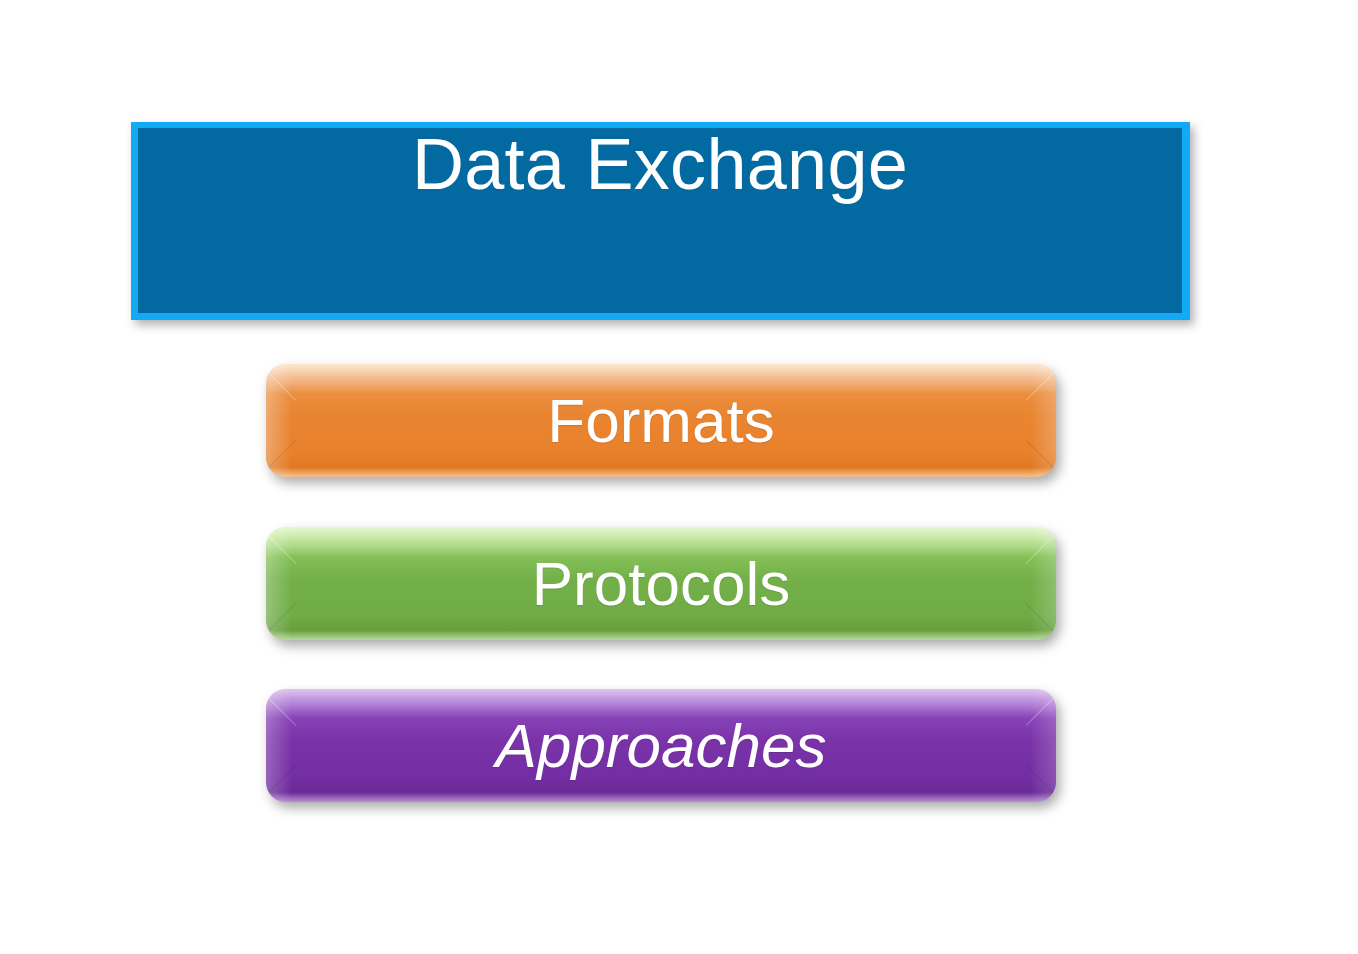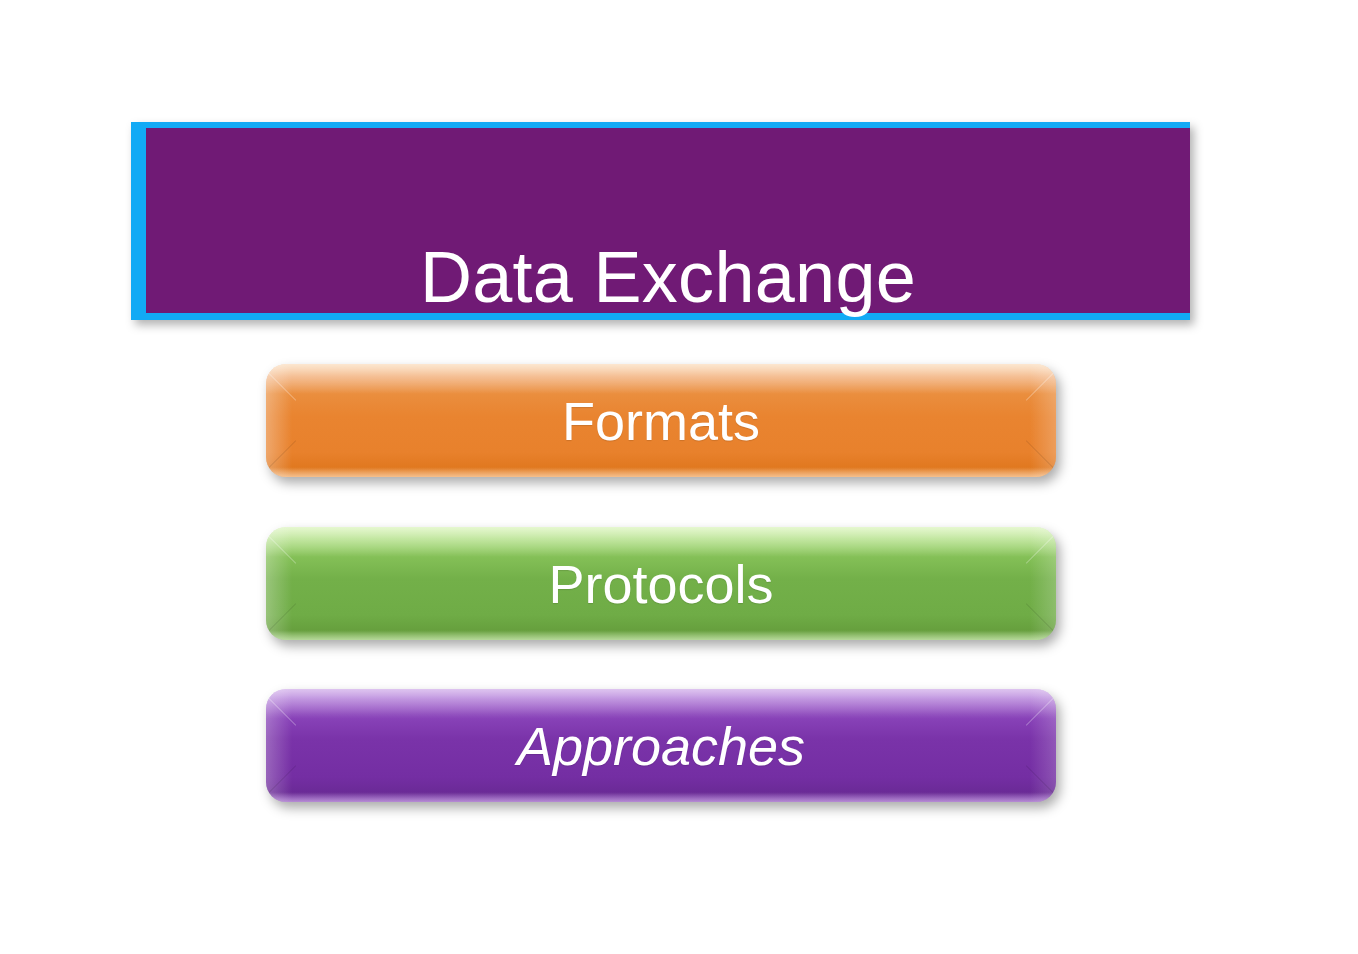--- a/index.html
+++ b/index.html
@@ -29,25 +29,24 @@
     height: 198px;
     box-sizing: border-box;
     background: #12AAF5;            
     padding: 6px 8px 7px 7px;
     filter: drop-shadow(4px 5px 5px rgba(0,0,0,0.30));
   }
   .node-header .face {
     width: 100%;
     height: 100%;
     box-sizing: border-box;
-    background: #701a75;
+    background: #0369a1;
     display: flex;
-    align-items: flex-end;
+    align-items: flex-start;
     justify-content: center;
-    margin-left: 8px;
   }
   .node-header .label {
     color: #ffffff;
     font-size: 72px;
     line-height: 1;
     letter-spacing: 0.3px;
     white-space: nowrap;
   }
 
   
@@ -61,21 +60,21 @@
     overflow: hidden;
     display: flex;
     align-items: center;
     justify-content: center;
     filter: drop-shadow(4px 6px 6px rgba(0,0,0,0.33));
   }
   .node-bar .label {
     position: relative;
     z-index: 5;
     color: #ffffff;
-    font-size: 54px;
+    font-size: 62px;
     line-height: 1;
     white-space: nowrap;
     text-shadow: 0 1px 1px rgba(0,0,0,0.12);
   }
 
   
   .node-bar .gloss {
     position: absolute;
     left: 0; right: 0; top: 0;
     height: 30px;

